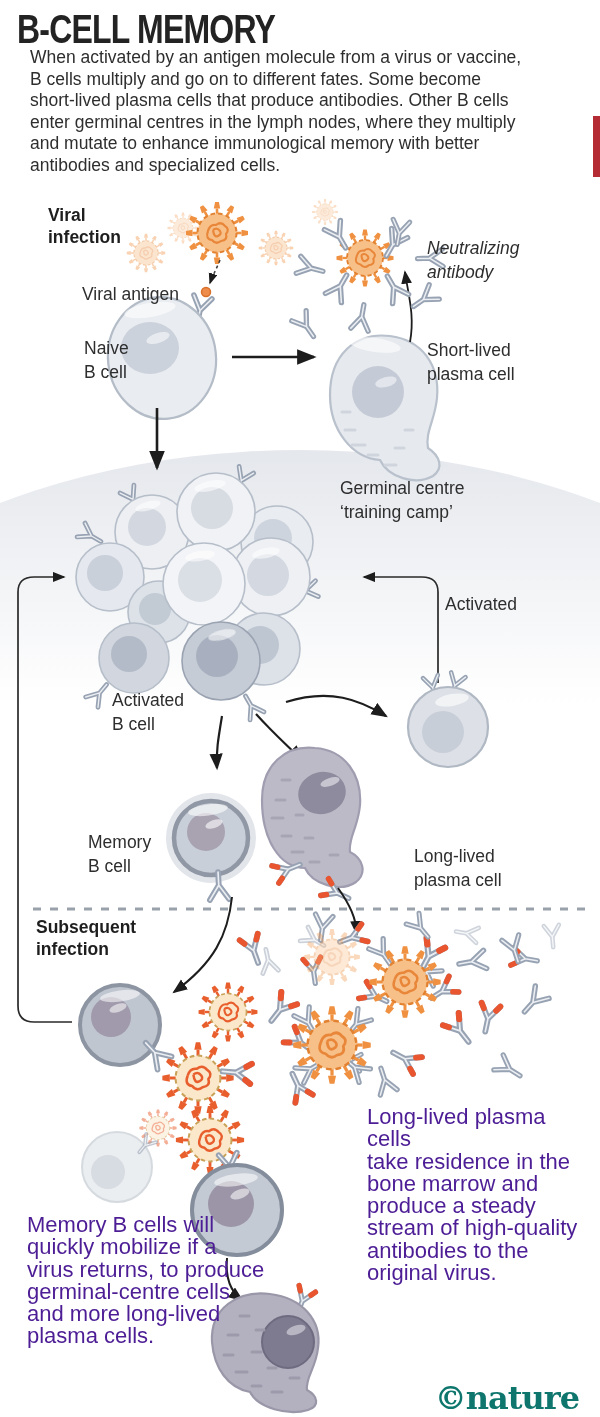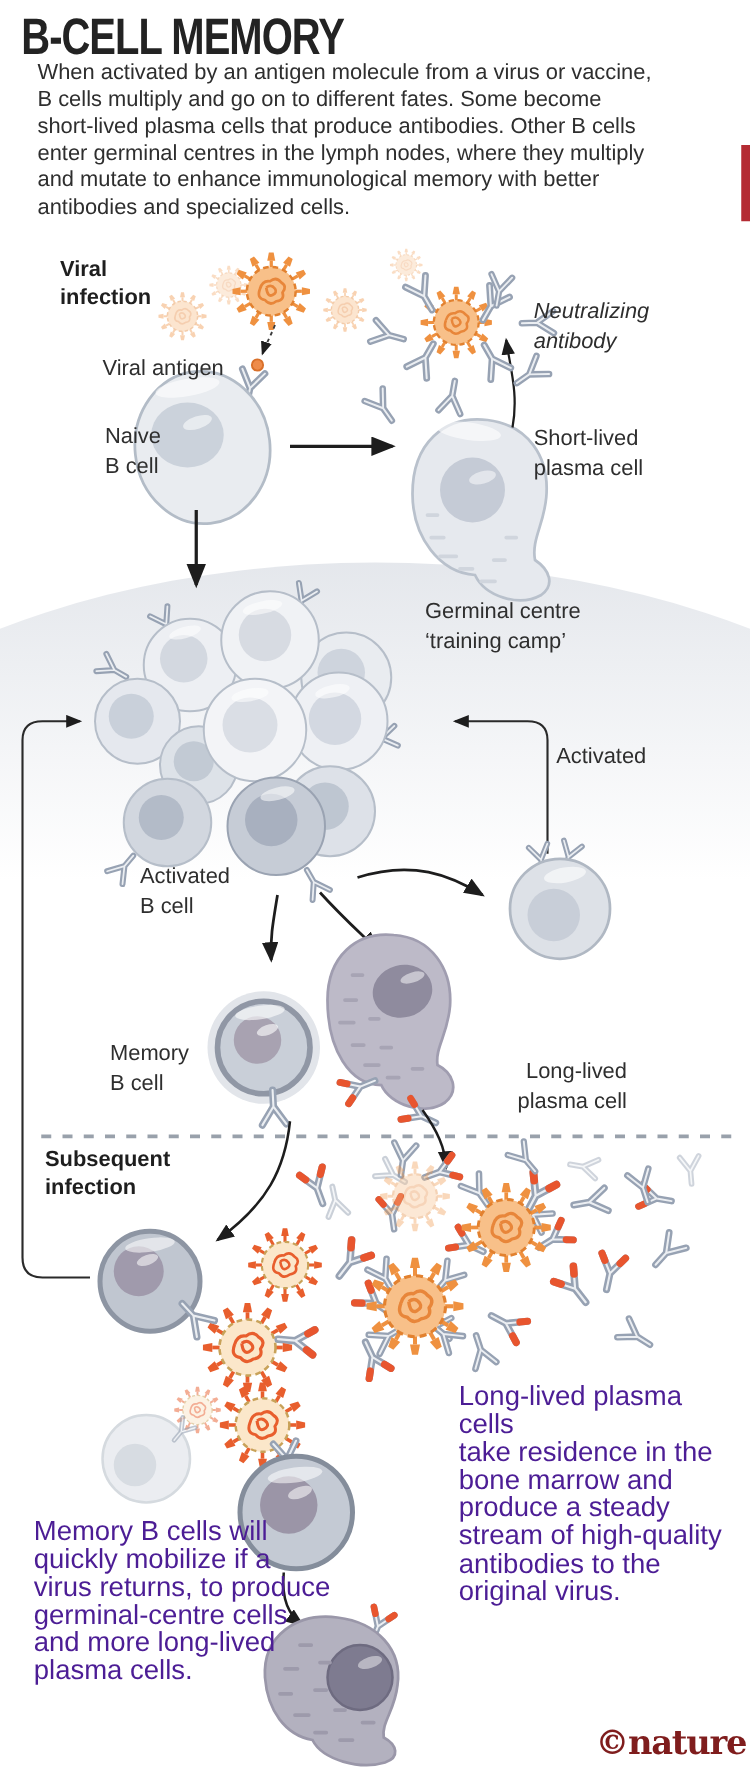--- a/index.html
+++ b/index.html
@@ -5,22 +5,22 @@
   html,body{margin:0;padding:0;}
   body{width:600px;height:1417px;position:relative;background:#ffffff;overflow:hidden;
        font-family:"Liberation Sans",sans-serif;color:#2d2d2d;}
   .abs{position:absolute;}
   #title{left:17px;top:6px;font-size:41px;font-weight:bold;letter-spacing:-1px;color:#232323;
          transform:scaleX(.78);transform-origin:left top;white-space:nowrap;}
   #intro{left:18px;top:47px;width:578px;font-size:17.5px;line-height:21.6px;color:#2e2e2e;white-space:pre-line;margin-left:12px;}
   .lbl{font-size:17.5px;line-height:24px;white-space:pre-line;color:#2e2e2e;}
   .lbl-b{font-weight:bold;line-height:22px;color:#1e1e1e;}
   .cap{font-size:22px;line-height:22.3px;white-space:pre-line;color:#4c1d95;}
-  #credit{right:3px;top:1379px;font-family:"DejaVu Serif",serif;font-weight:bold;
-          font-size:27px;color:#7f1d1d;letter-spacing:-1px;}
+  #credit{right:21px;top:1379px;font-family:"DejaVu Serif",serif;font-weight:bold;
+          font-size:32px;color:#0f766e;letter-spacing:-1px;}
   #redbar{right:0;top:116px;width:7px;height:61px;background:#b42b33;}
   svg{position:absolute;left:0;top:0;}
 </style>
 </head>
 <body>
 
 <svg width="600" height="1417" viewBox="0 0 600 1417">
   <defs>
     <marker id="arw" markerWidth="9" markerHeight="8" refX="6.5" refY="3" orient="auto">
       <path d="M0,0 L7.5,3 L0,6 Z" fill="#1d1d1d"></path>
@@ -300,21 +300,21 @@
 antibody</div>
 <div class="abs lbl" style="left:427px;top:338px;">Short-lived
 plasma cell</div>
 <div class="abs lbl" style="left:340px;top:476px;">Germinal centre
 ‘training camp’</div>
 <div class="abs lbl" style="left:445px;top:592px;">Activated</div>
 <div class="abs lbl" style="left:112px;top:688px;">Activated
 B cell</div>
 <div class="abs lbl" style="left:88px;top:830px;">Memory
 B cell</div>
-<div class="abs lbl" style="left:414px;top:844px;text-align:right;">Long-lived
+<div class="abs lbl" style="left:414px;top:844px;">Long-lived
 plasma cell</div>
 <div class="abs lbl lbl-b" style="left:36px;top:916px;">Subsequent
 infection</div>
 
 <div class="abs cap" style="left:27px;top:1214px;width:250px;">Memory B cells will
 quickly mobilize if a
 virus returns, to produce
 germinal-centre cells
 and more long-lived
 plasma cells.</div>

